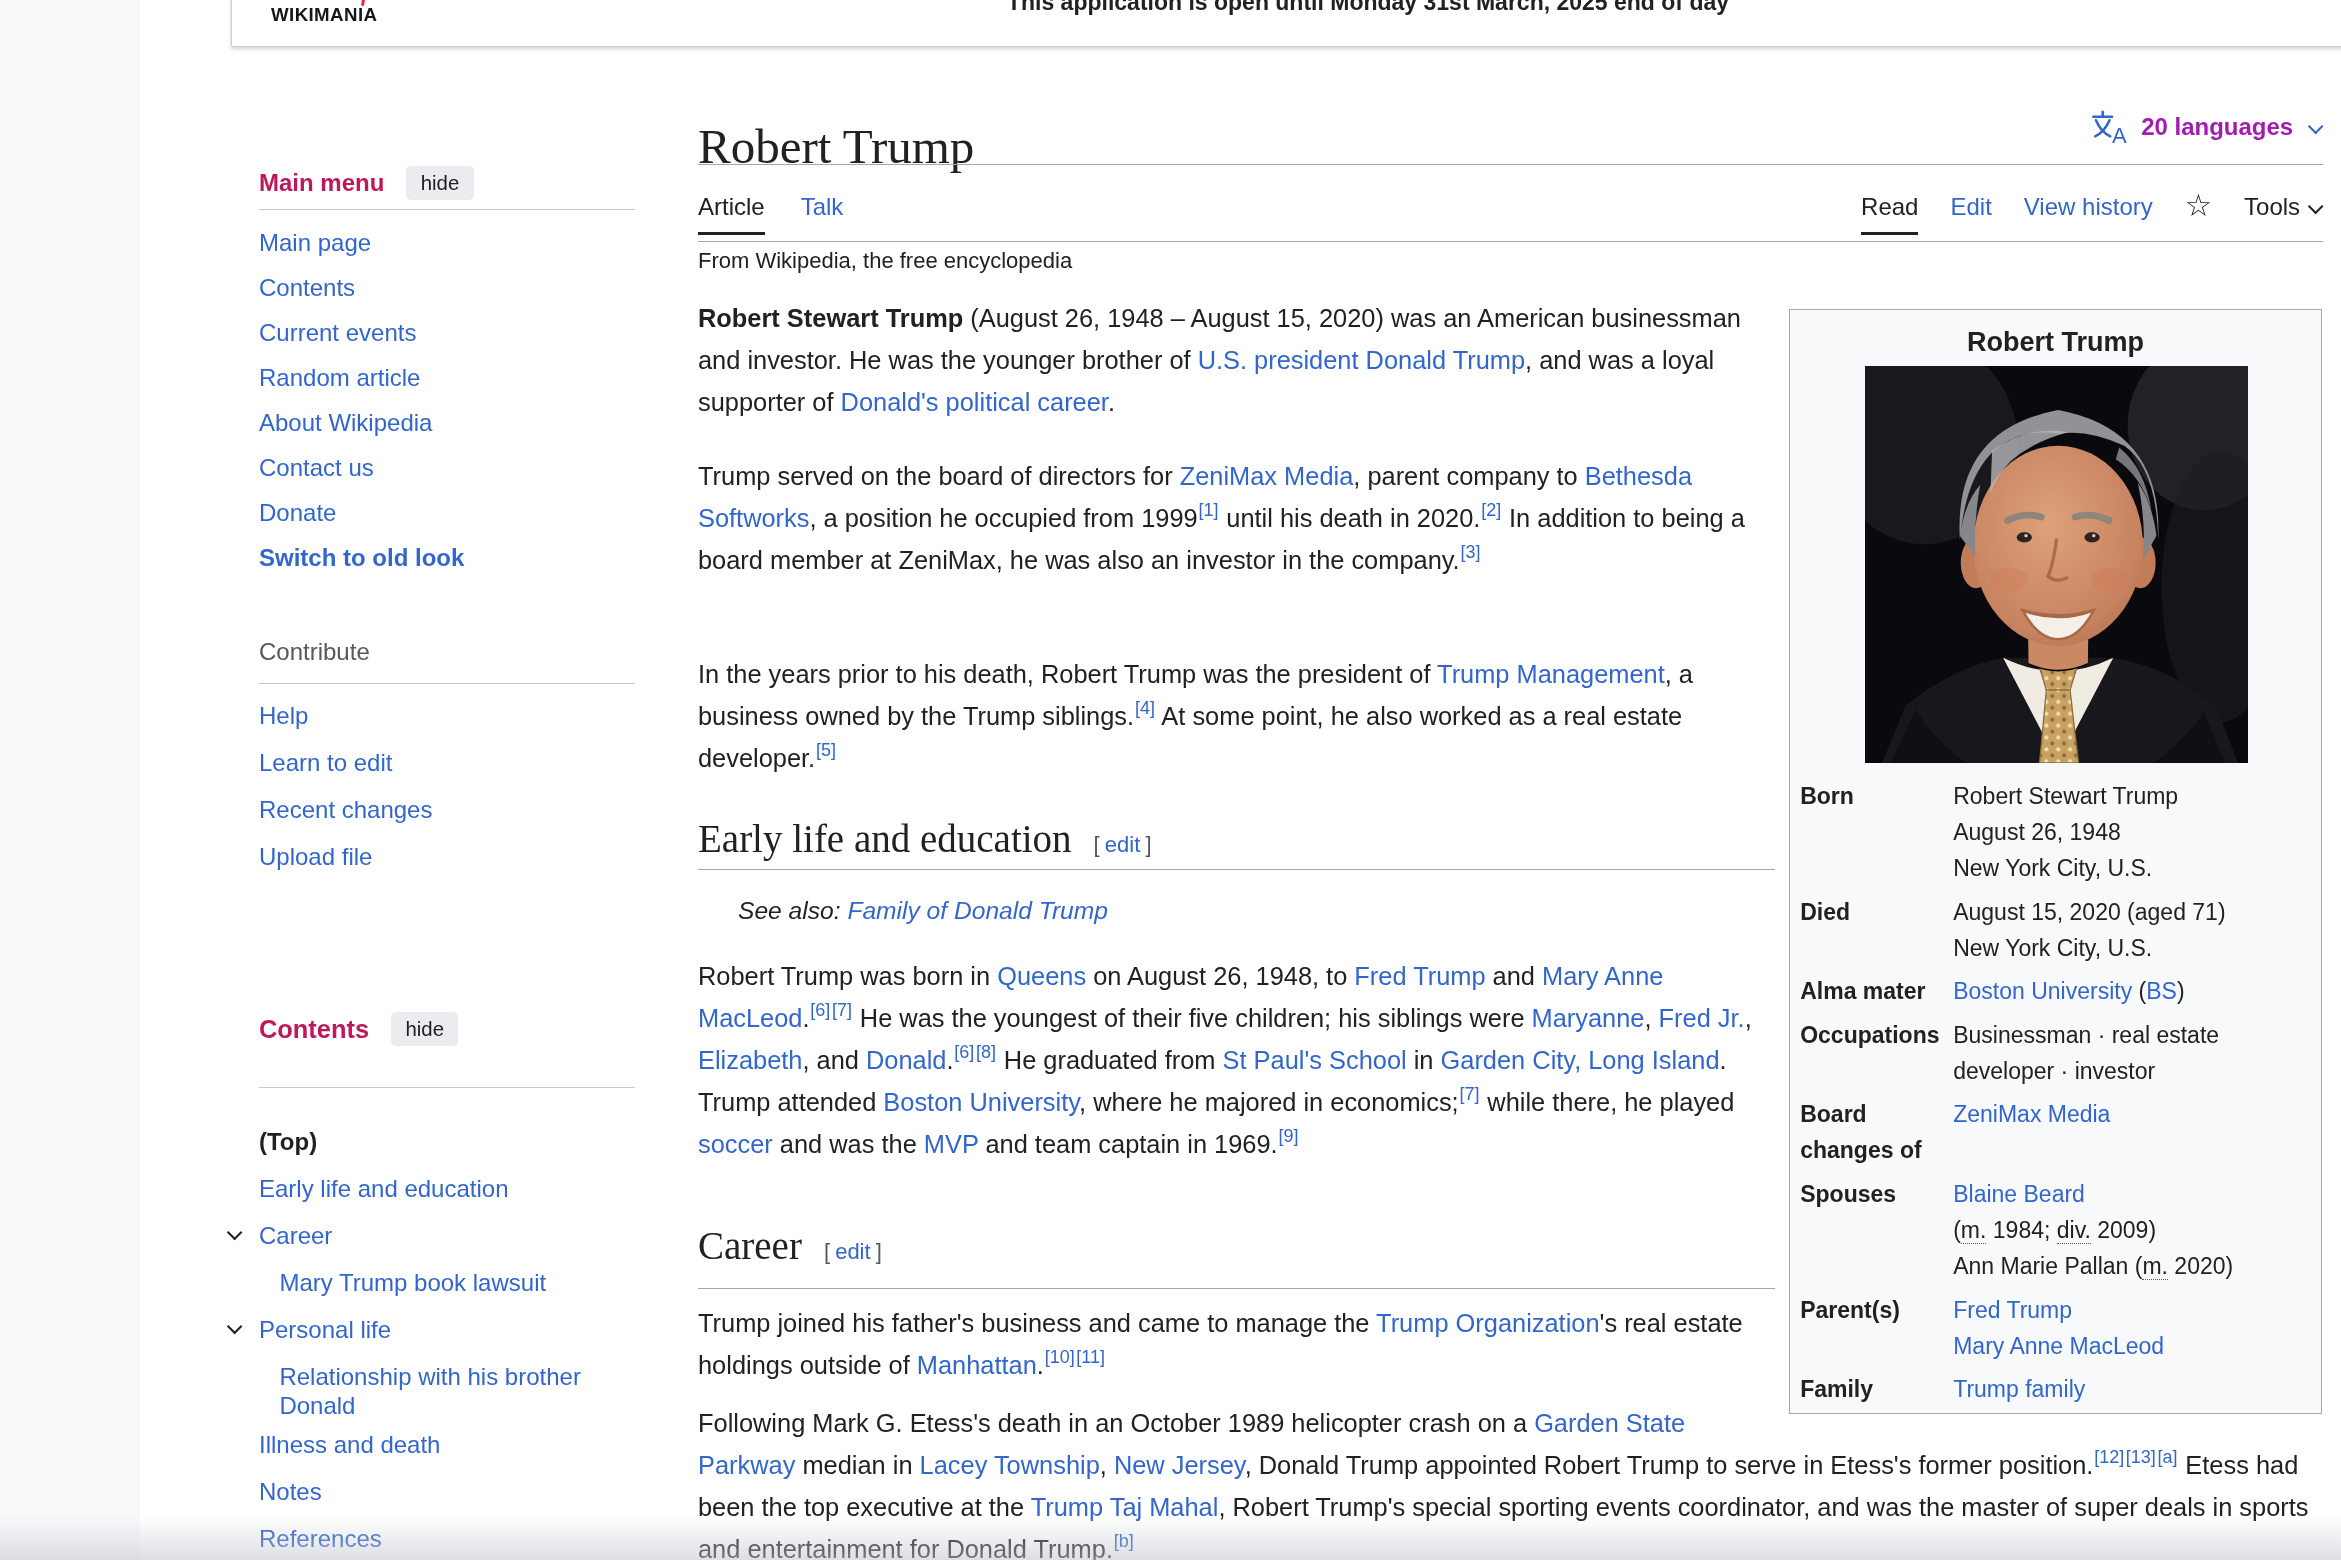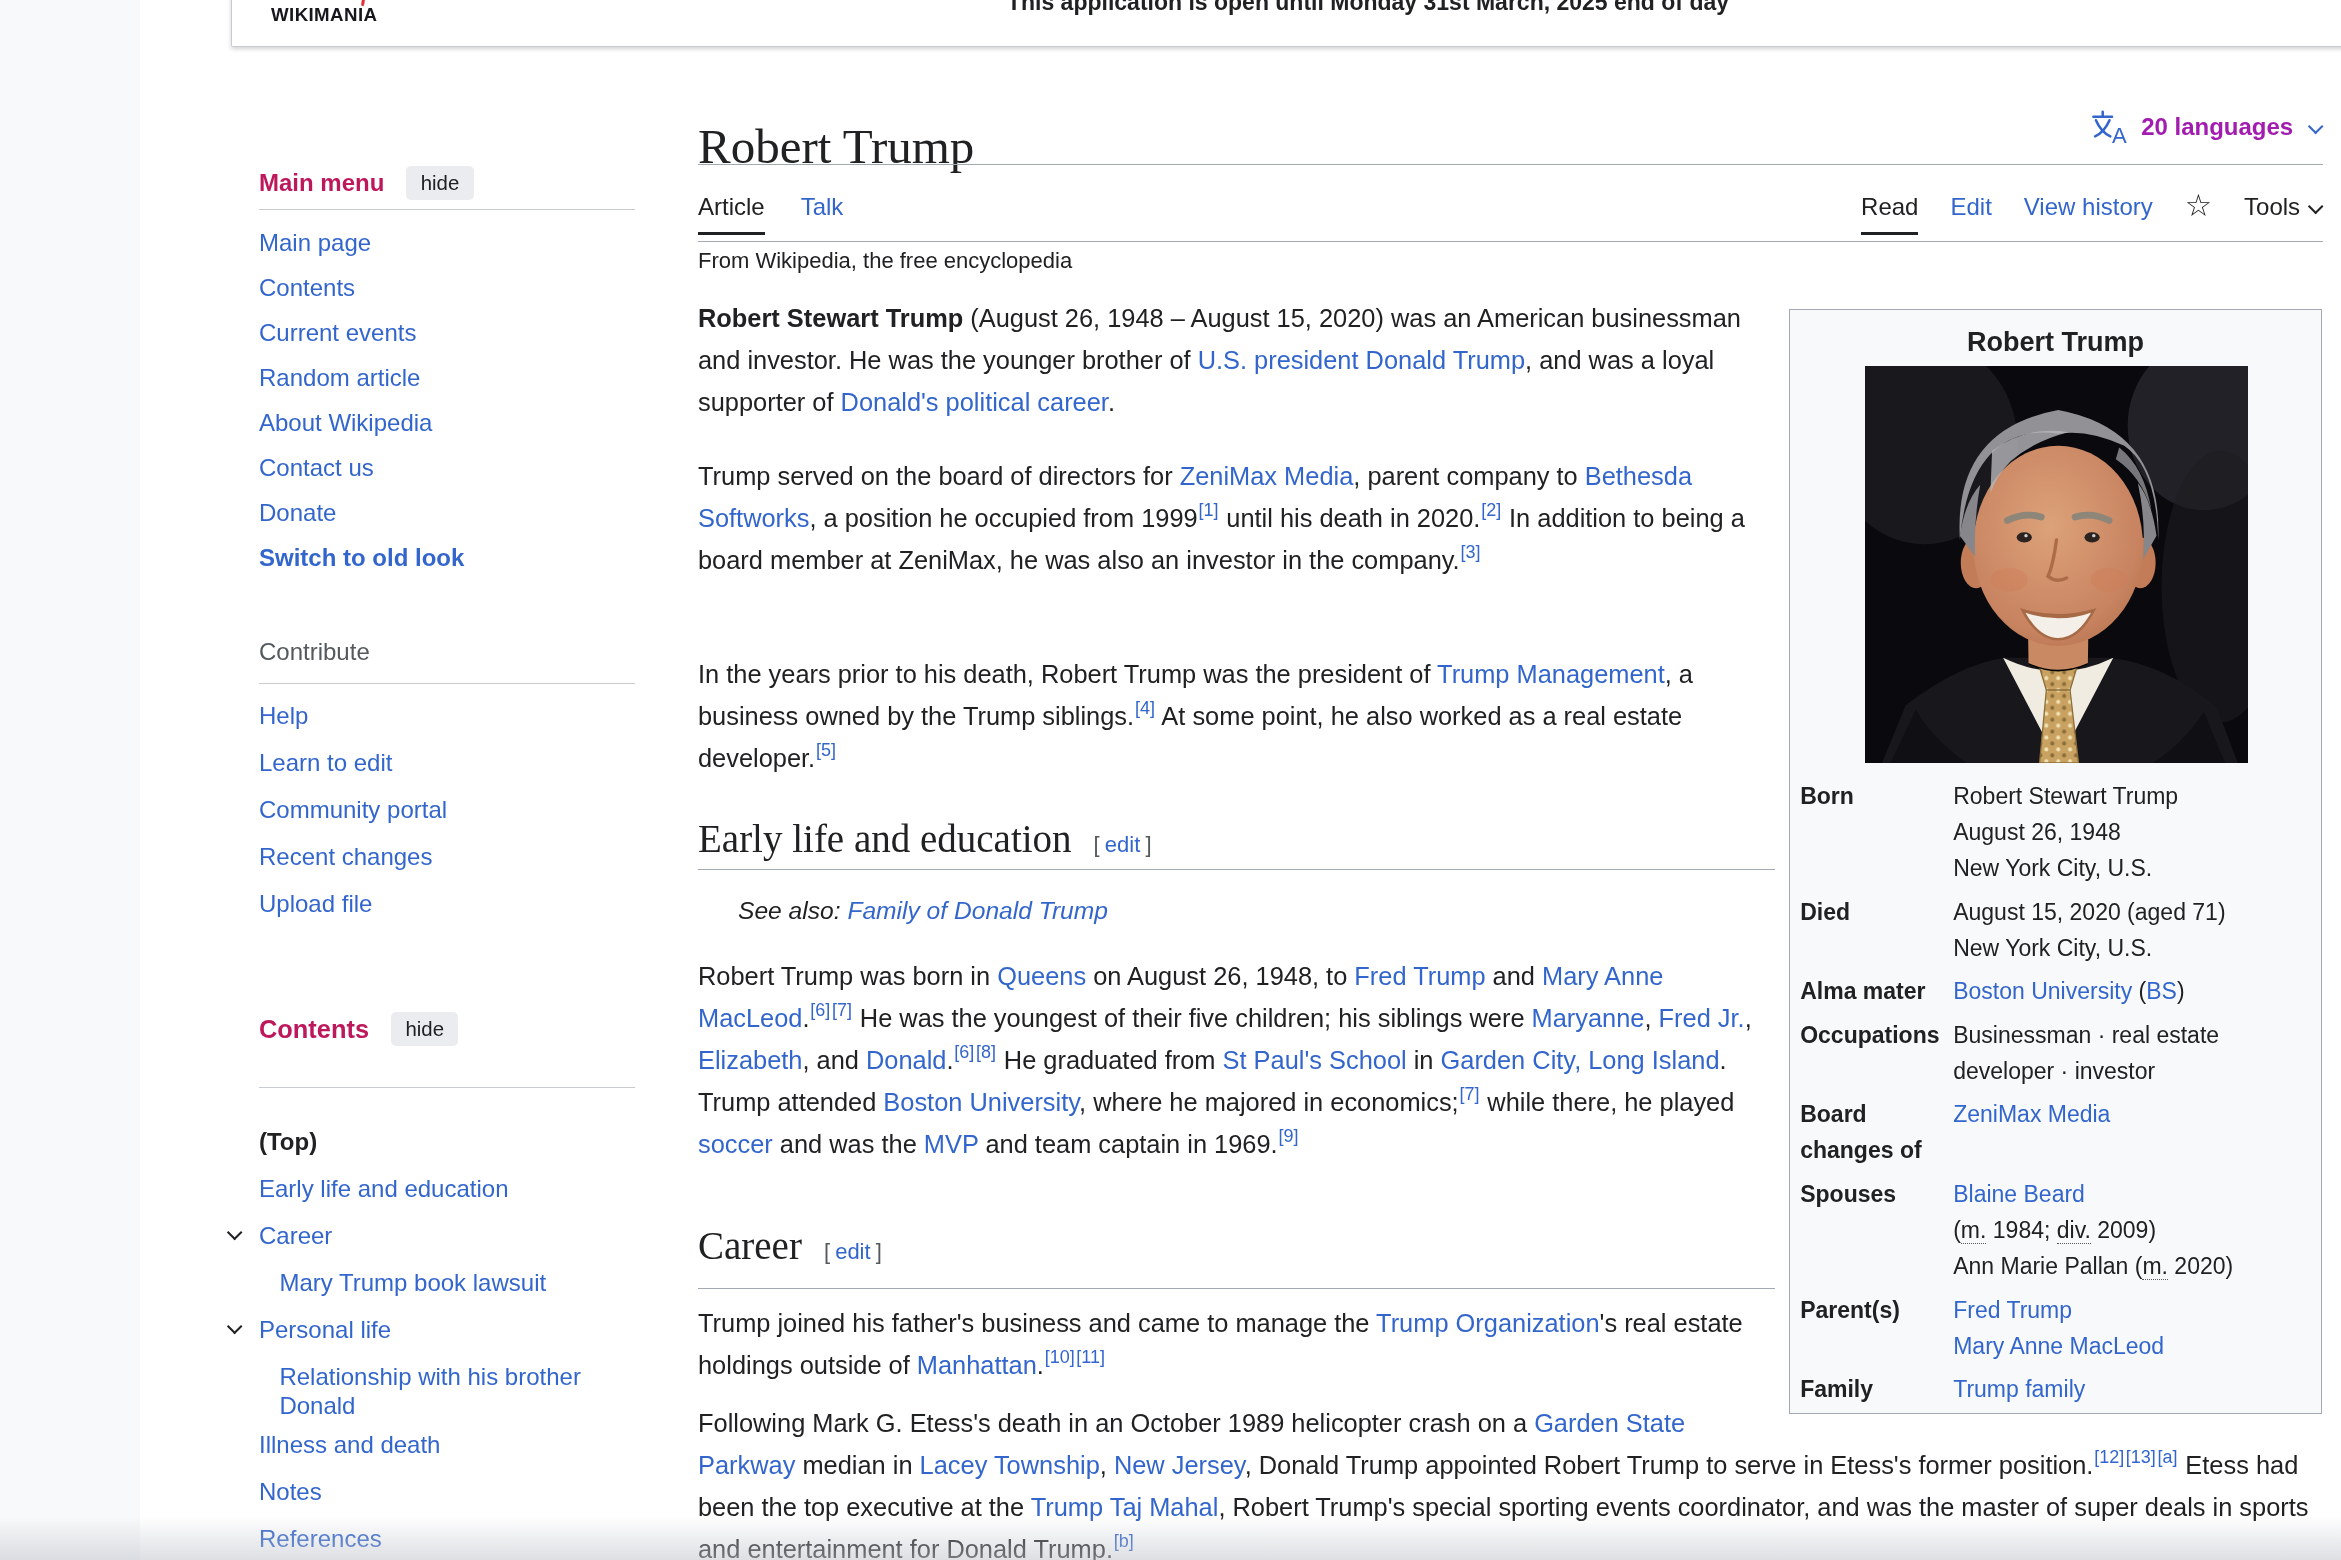--- a/index.html
+++ b/index.html
@@ -129,21 +129,20 @@
         <a class="bold">Switch to old look</a>
       </nav>
 
     <div class="sb-header" style="top:638px;">
       <span class="sb-title gray">Contribute</span>
     </div>
     <div class="srule" style="top:683px;"></div>
     <nav class="sb-list ctb" style="top:692px;">
         <a>Help</a>
         <a>Learn to edit</a>
-        <a>Community portal</a>
         <a>Recent changes</a>
         <a>Upload file</a>
       </nav>
 
     <div class="sb-header" style="top:1012px;">
       <span class="sb-title big">Contents</span>
       <span class="pill">hide</span>
     </div>
     <div class="srule" style="top:1087px;"></div>
     <nav class="toc-list" style="top:1118px;">

